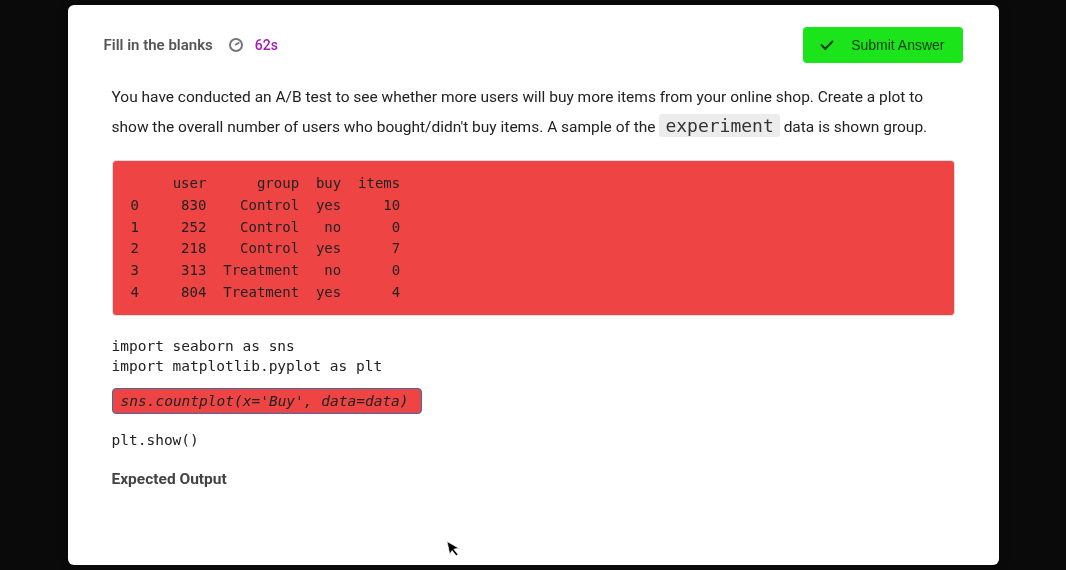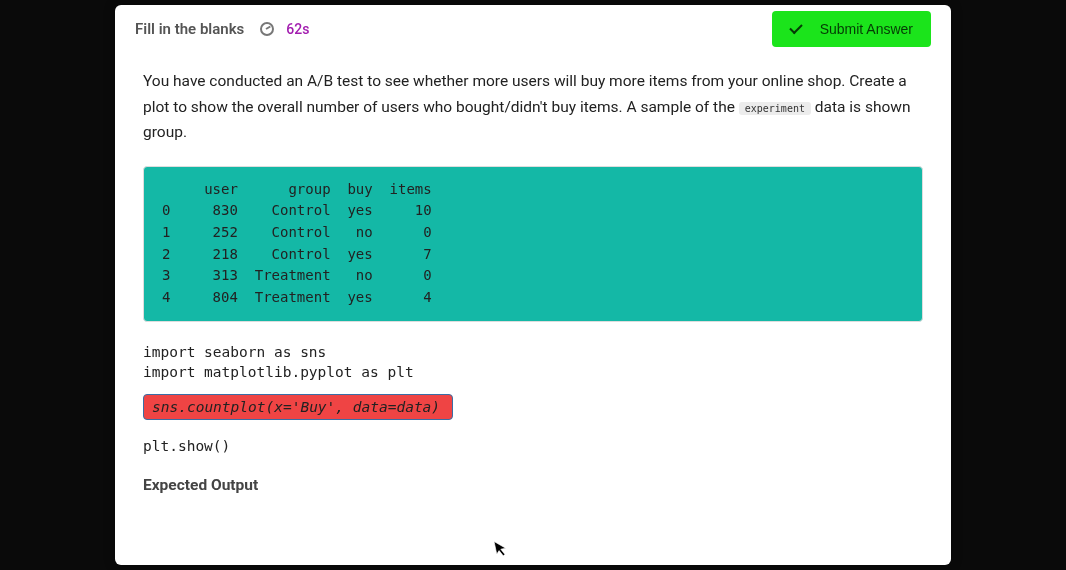--- a/index.html
+++ b/index.html
@@ -8,24 +8,24 @@
       background: #0a0a0a;
       width: 1066px;
       height: 570px;
       overflow: hidden;
       display: flex;
       align-items: center;
       justify-content: center;
     }
     .card {
       background: #ffffff;
-      width: 836px;
+      width: 931px;
       height: 560px;
       border-radius: 6px;
-      padding: 0;
+      padding: 16px;
       overflow: hidden;
       box-shadow: 0 0 12px rgba(0,0,0,0.3);
       position: relative;
     }
     .header-row {
       display: flex;
       align-items: center;
       padding: 6px 20px 14px 20px;
       gap: 12px;
     }
@@ -89,25 +89,25 @@
       font-size: 15.5px;
       line-height: 1.65;
       color: #222;
       margin-bottom: 20px;
     }
     .code-inline {
       font-family: ui-monospace, "SF Mono", Menlo, Consolas, monospace;
       background: #ececec;
       padding: 1px 6px;
       border-radius: 3px;
-      font-size: 10px;
+      font-size: 18px;
       color: #333;
     }
     .data-block {
-      background: #14b8a6;
+      background: #ef4444;
       border: 1px solid #ddd;
       border-radius: 4px;
       padding: 12px 18px 12px 18px;
       font-family: ui-monospace, "SF Mono", Menlo, Consolas, monospace;
       font-size: 14px;
       line-height: 1.55;
       color: #222;
       white-space: pre;
       margin-bottom: 22px;
     }

